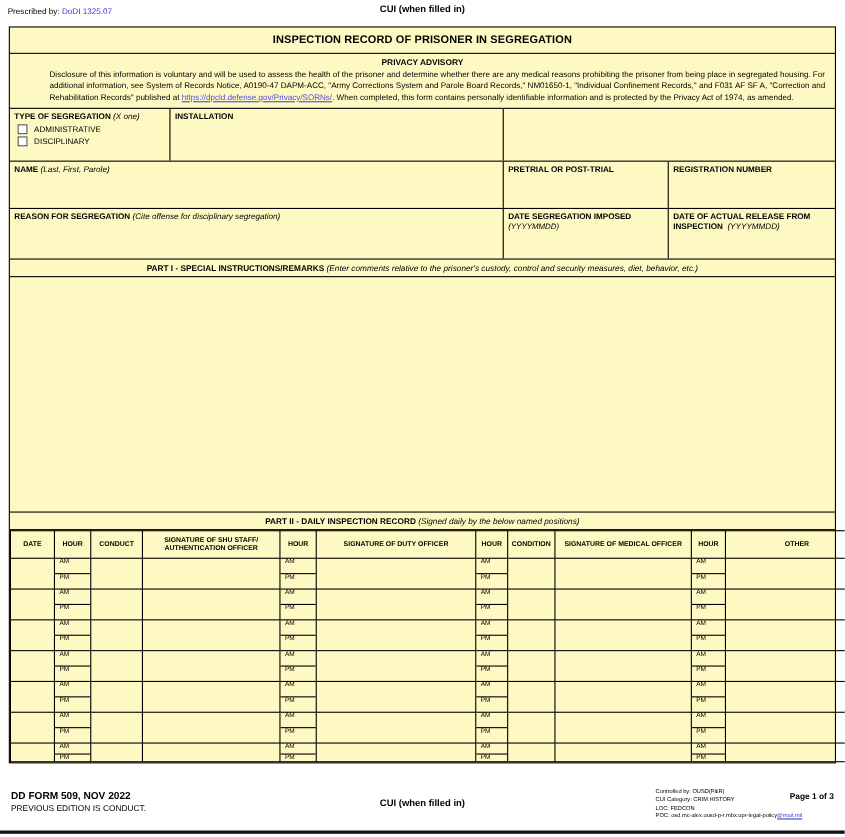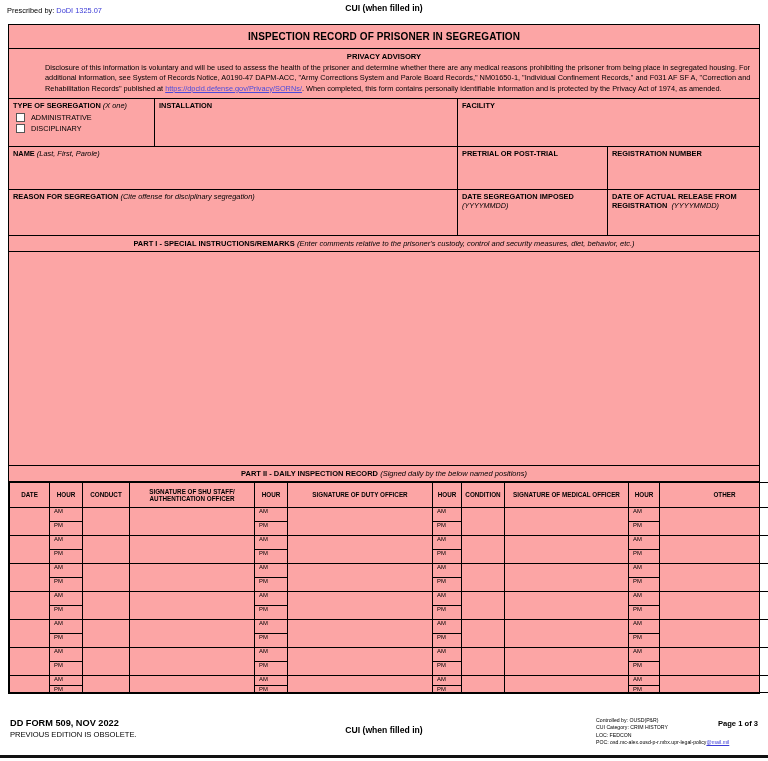--- a/index.html
+++ b/index.html
@@ -50,21 +50,21 @@
   }
 
   
   .frame {
     position: absolute;
     left: 8px;
     top: 24px;
     width: 752px;
     border: 1.6px solid #000;
     box-sizing: border-box;
-    background: #fca5a5;
+    background: #fef9c3;
   }
 
   .row {
     display: flex;
     width: 100%;
     box-sizing: border-box;
   }
   .cell {
     box-sizing: border-box;
     position: relative;
@@ -274,23 +274,20 @@
           <span class="chk-txt">ADMINISTRATIVE</span>
         </div>
         <div class="chk-line">
           <span class="chk"></span>
           <span class="chk-txt">DISCIPLINARY</span>
         </div>
       </div>
       <div class="cell br" style="width:303px;">
         <div class="lbl">INSTALLATION</div>
       </div>
-      <div class="cell" style="flex:1;">
-        <div class="lbl">FACILITY</div>
-      </div>
     </div>
 
     <div class="row bb">
       <div class="cell br" style="width:449px;height:42px;">
         <div class="lbl"><span>NAME</span> <span class="it">(Last, First, Parole)</span></div>
       </div>
       <div class="cell br" style="width:150px;">
         <div class="lbl">PRETRIAL OR POST-TRIAL</div>
       </div>
       <div class="cell" style="flex:1;">
@@ -301,21 +298,21 @@
     <div class="row bb">
       <div class="cell br" style="width:449px;height:45px;">
         <div class="lbl"><span>REASON FOR SEGREGATION</span> <span class="it">(Cite offense for disciplinary segregation)</span></div>
       </div>
       <div class="cell br" style="width:150px;">
         <div class="lbl">DATE SEGREGATION IMPOSED</div>
         <div class="lbl-it2">(YYYYMMDD)</div>
       </div>
       <div class="cell" style="flex:1;">
         <div class="lbl">DATE OF ACTUAL RELEASE FROM</div>
-        <div class="lbl"><span>REGISTRATION</span>&nbsp; <span class="it">(YYYYMMDD)</span></div>
+        <div class="lbl"><span>INSPECTION</span>&nbsp; <span class="it">(YYYYMMDD)</span></div>
       </div>
     </div>
 
     <div class="part-bar bb">
       <span>PART I - SPECIAL INSTRUCTIONS/REMARKS</span>
       <span class="it">(Enter comments relative to the prisoner's custody, control and security measures, diet, behavior, etc.)</span>
     </div>
 
     <div class="bigbox bb"></div>
 
@@ -533,21 +530,21 @@
             <td class="plain"></td>
           </tr>
         </tbody>
     </table>
 
   </div>
 
   <div class="footer">
     <div class="ff-left">
       <div class="l1">DD FORM 509, NOV 2022</div>
-      <div class="l2">PREVIOUS EDITION IS OBSOLETE.</div>
+      <div class="l2">PREVIOUS EDITION IS CONDUCT.</div>
     </div>
     <div class="ff-center">CUI (when filled in)</div>
     <div class="ff-right">
       <div>Controlled by: OUSD(P&amp;R)</div>
       <div>CUI Category: CRIM HISTORY</div>
       <div>LOC: FEDCON</div>
       <div><span>POC: osd.mc-alex.ousd-p-r.mbx.upr-legal-policy</span><span class="lnk">@mail.mil</span></div>
     </div>
     <div class="ff-page">Page 1 of 3</div>
   </div>

